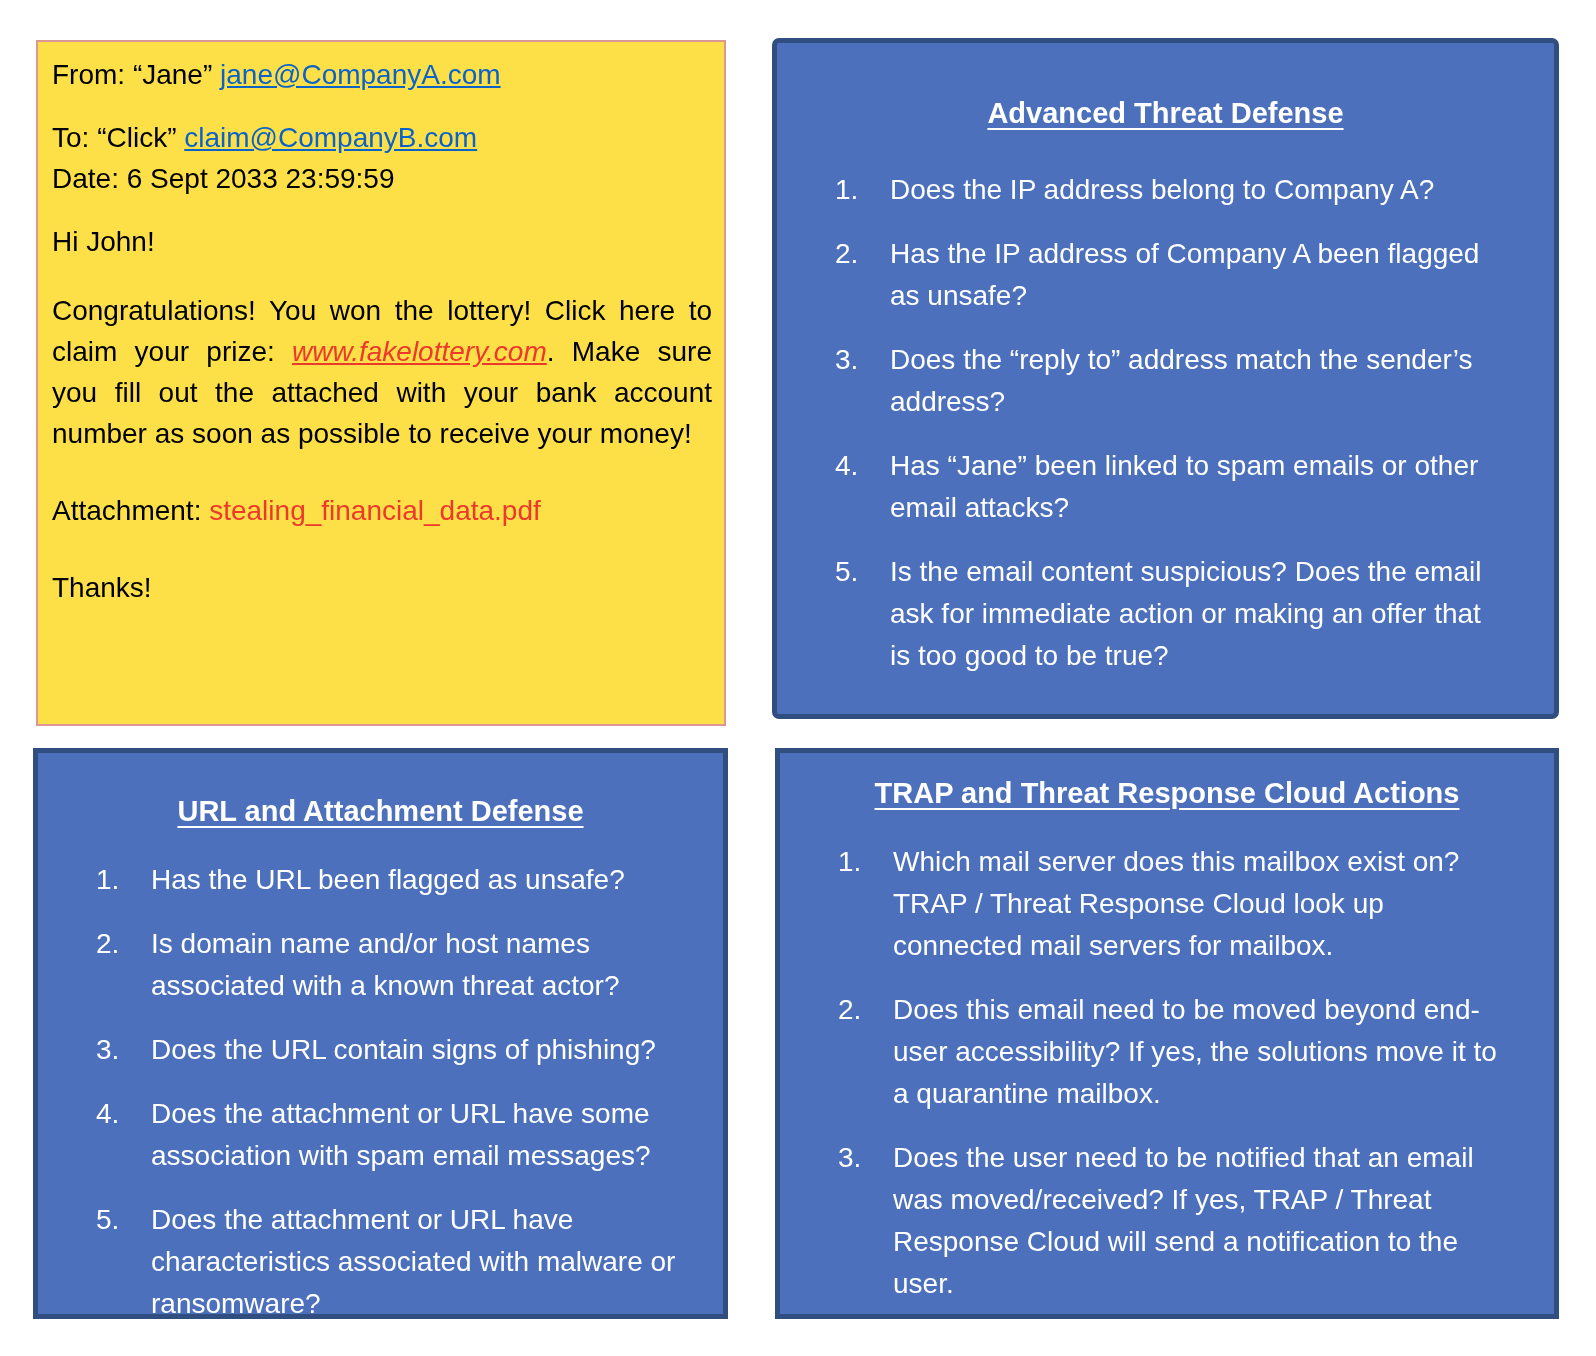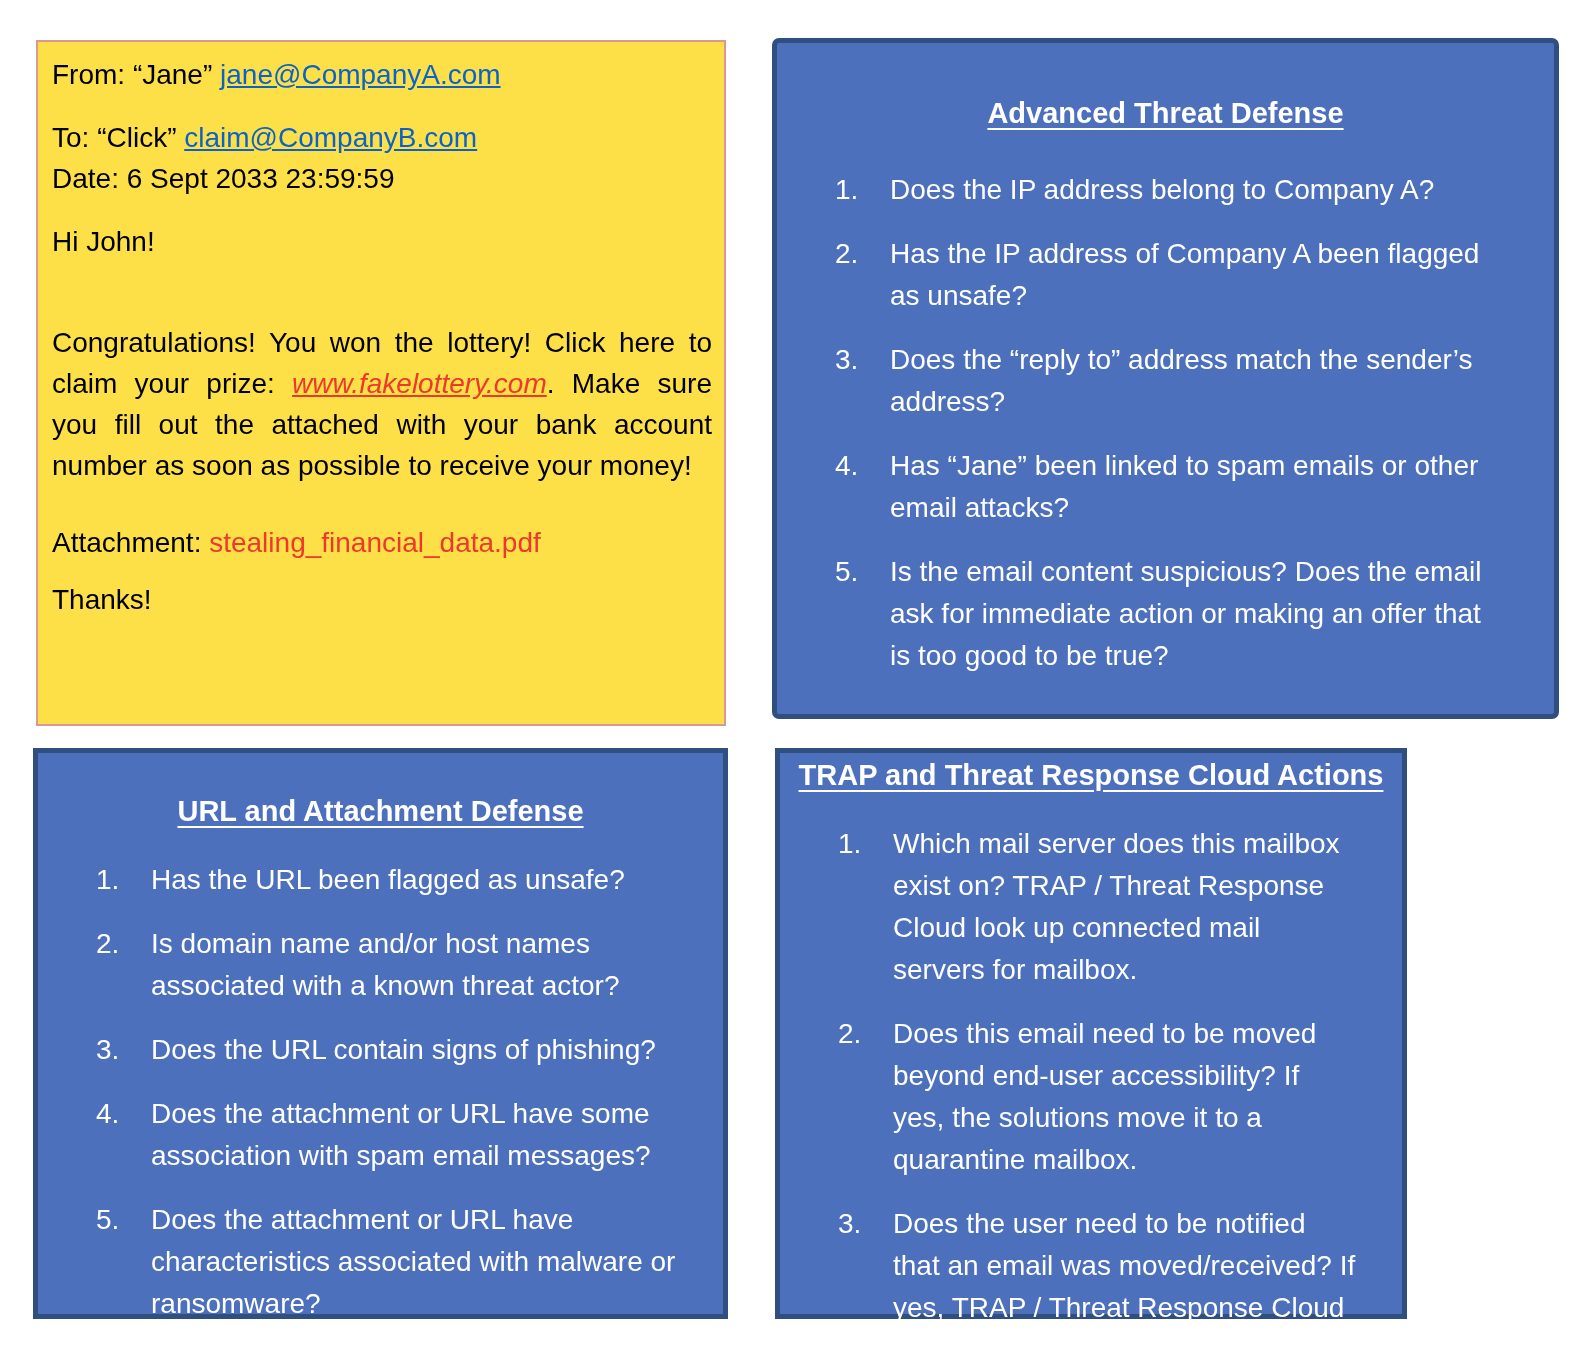--- a/index.html
+++ b/index.html
@@ -18,23 +18,23 @@
     left: 36px; top: 40px;
     width: 690px; height: 686px;
     border: 2px solid var(--email-border, #DC9694);
     background: #fde047;
     padding: 12px 12px 0 14px;
     font-size: 28px;
     line-height: 41px;
     color: var(--text-black, #000000);
   }
   .email-panel p { margin: 0 0 22px 0; }
-  .email-panel p.greeting { margin-bottom: 60px; }
+  .email-panel p.greeting { margin-bottom: 28px; }
   .email-panel p.justify { text-align: justify; margin-bottom: 36px; }
-  .email-panel p.attachment { margin-bottom: 16px; }
+  .email-panel p.attachment { margin-bottom: 36px; }
   a.blue-link {
     color: var(--hyperlink-blue, #0B63C9);
     text-decoration: underline;
     cursor: pointer;
   }
   a.red-link {
     color: var(--alert-red, #ED382C);
     text-decoration: underline;
     cursor: pointer;
     font-style: italic;
@@ -71,21 +71,21 @@
   .panel .num { flex: 0 0 55px; }
   .panel .itxt { flex: 1; }
 
   #panel-atd { left: 772px; top: 38px; width: 787px; height: 681px; padding-top: 48px; border-radius: 7px; }
   #panel-atd h2 { margin-bottom: 34px; }
 
   #panel-uad { left: 33px; top: 748px; width: 695px; height: 571px; padding-top: 36px; }
   #panel-uad h2 { margin-bottom: 26px; }
   #panel-uad ol { padding-right: 16px; }
 
-  #panel-trap { left: 775px; top: 748px; width: 632px; height: 571px; }
+  #panel-trap { left: 775px; top: 748px; width: 784px; height: 571px; padding-top: 18px; }
   #panel-trap h2 { margin-bottom: 26px; }
 </style>
 </head>
 <body>
 
 <div class="email-panel">
   <p><span>From: </span><span>“Jane” </span><a class="blue-link">jane@CompanyA.com</a></p>
 
   <p><span>To: </span><span>“Click” </span><a class="blue-link">claim@CompanyB.com</a><br><span>Date: 6 Sept 2033 23:59:59</span></p>
 

